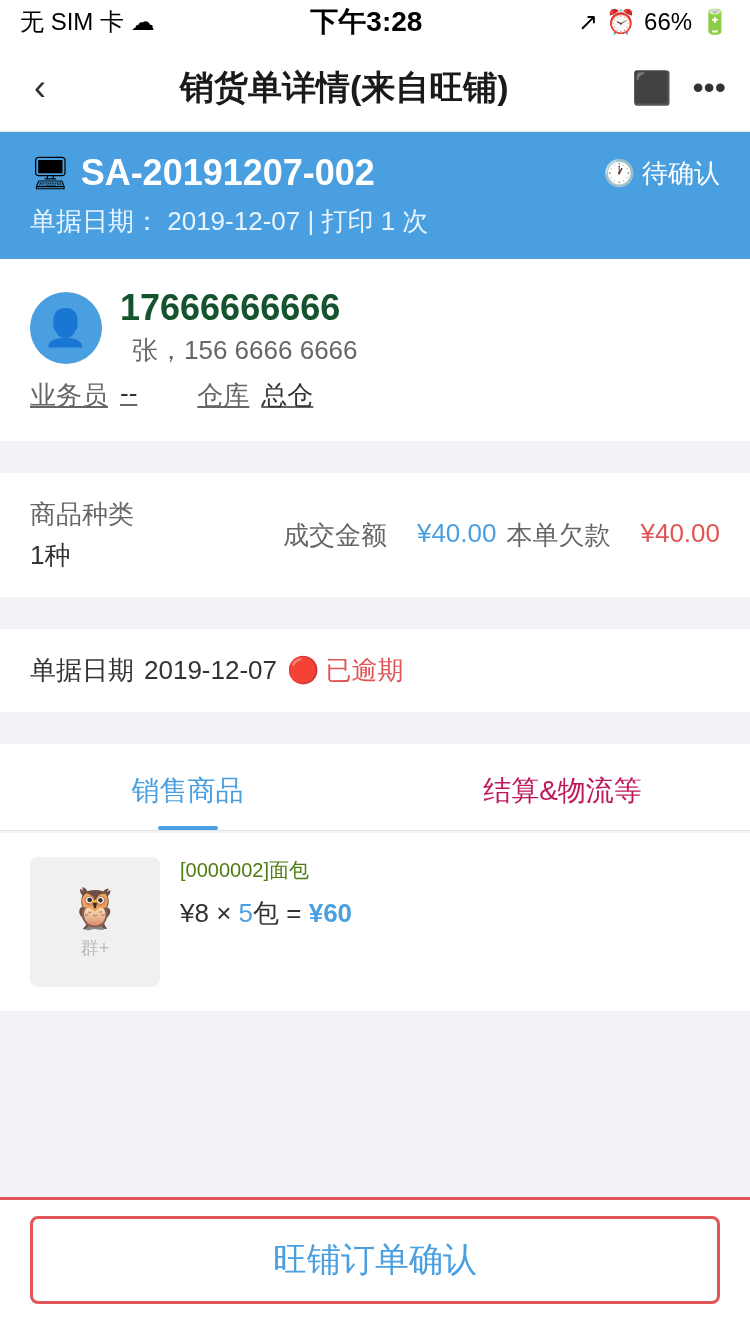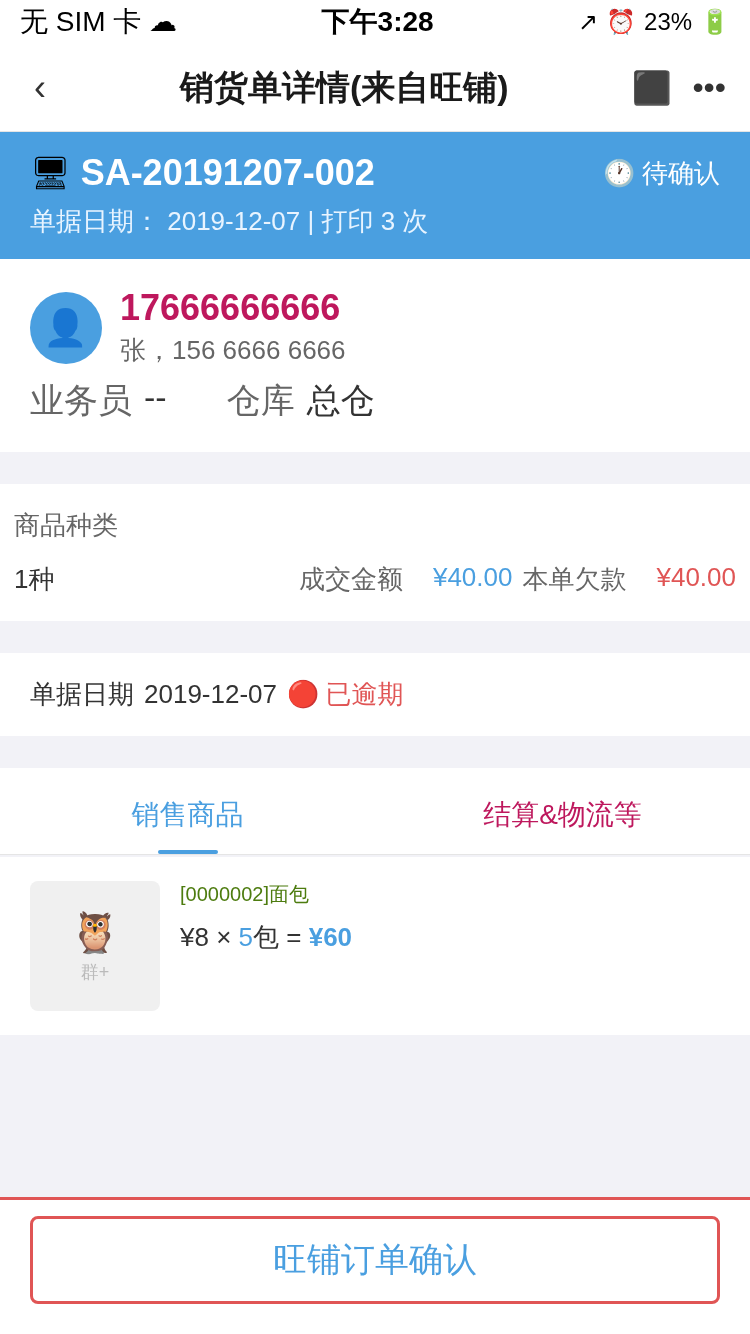--- a/index.html
+++ b/index.html
@@ -18,21 +18,21 @@
       width: 750px;
       height: 44px;
       background: #fff;
       display: flex;
       align-items: center;
       justify-content: space-between;
       padding: 0 20px;
       font-size: 28px;
       font-weight: 500;
     }
-    .status-left { display: flex; align-items: center; gap: 10px; font-size: 28px; }
+    .status-left { display: flex; align-items: center; gap: 10px; font-size: 24px; }
     .status-center { font-size: 28px; font-weight: 600; }
     .status-right { display: flex; align-items: center; gap: 8px; font-size: 24px; }
 
     
     .nav-bar {
       width: 750px;
       height: 88px;
       background: #fff;
       display: flex;
       align-items: center;
@@ -116,62 +116,63 @@
       display: flex;
       align-items: center;
       justify-content: center;
       font-size: 36px;
       color: #fff;
       flex-shrink: 0;
     }
     .customer-phone {
       font-size: 36px;
       font-weight: 600;
-      color: #be185d;
+      color: #14532d;
     }
     .customer-name {
       font-size: 26px;
       color: #666;
       margin-top: 4px;
+      margin-left: 12px;
     }
     .customer-meta {
       display: flex;
       gap: 60px;
-      font-size: 34px;
+      font-size: 26px;
       color: #666;
+      text-decoration: underline;
     }
     .meta-item {
       display: flex;
       gap: 12px;
     }
     .meta-label { color: #666; }
     .meta-value { color: #333; }
 
     
     .summary-section {
       background: #fff;
-      padding: 24px 14px;
+      padding: 24px 30px;
       margin-bottom: 16px;
       display: flex;
       justify-content: space-between;
-      align-items: flex-end;
+      align-items: center;
     }
     .summary-left {
       display: flex;
       flex-direction: column;
       gap: 6px;
     }
     .summary-label {
       font-size: 26px;
       color: #666;
     }
     .summary-value {
       font-size: 26px;
       color: #333;
-      margin-top: 13px;
     }
     .summary-right {
       display: flex;
       flex-direction: row;
       align-items: flex-end;
       gap: 10px;
     }
     .summary-row {
       display: flex;
       justify-content: space-between;
@@ -303,21 +304,21 @@
 <body>
 
 <div class="status-bar">
   <div class="status-left">
     <span>无 SIM 卡 ☁</span>
   </div>
   <div class="status-center">下午3:28</div>
   <div class="status-right">
     <span>↗</span>
     <span>⏰</span>
-    <span>23%</span>
+    <span>66%</span>
     <span>🔋</span>
   </div>
 </div>
 
 <div class="nav-bar">
   <div class="nav-back">
     <span>‹</span>
   </div>
   <div class="nav-title">销货单详情(来自旺铺)</div>
   <div class="nav-right">
@@ -333,21 +334,21 @@
       <span class="order-id">SA-20191207-002</span>
     </div>
     <div class="order-status">
       <span>🕐</span>
       <span>待确认</span>
     </div>
   </div>
   <div class="order-date-info">
     <span>单据日期：</span>
     <span>2019-12-07</span>
-    <span>| 打印 3 次</span>
+    <span>| 打印 1 次</span>
   </div>
 </div>
 
 <div class="customer-section">
   <div class="customer-row">
     <div class="avatar">
       <span>👤</span>
     </div>
     <div>
       <div class="customer-phone">17666666666</div>

